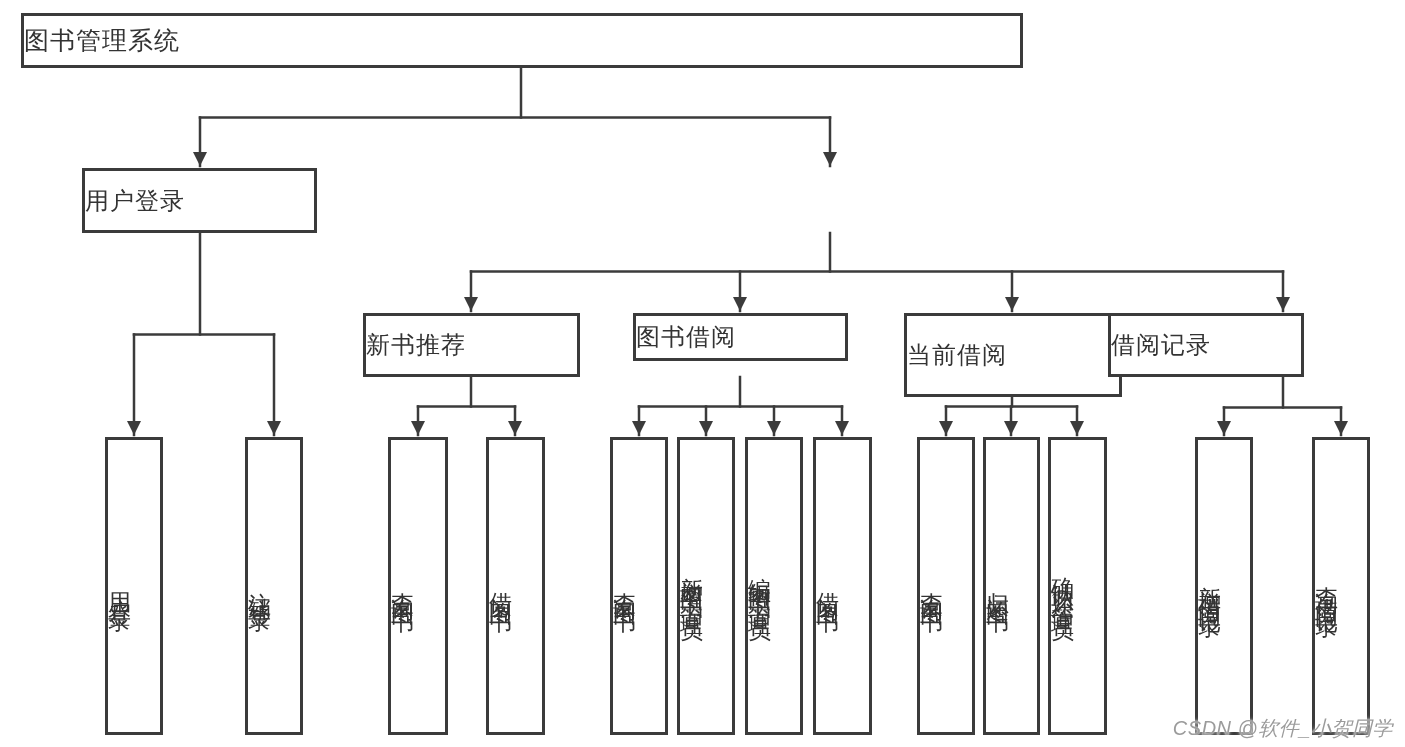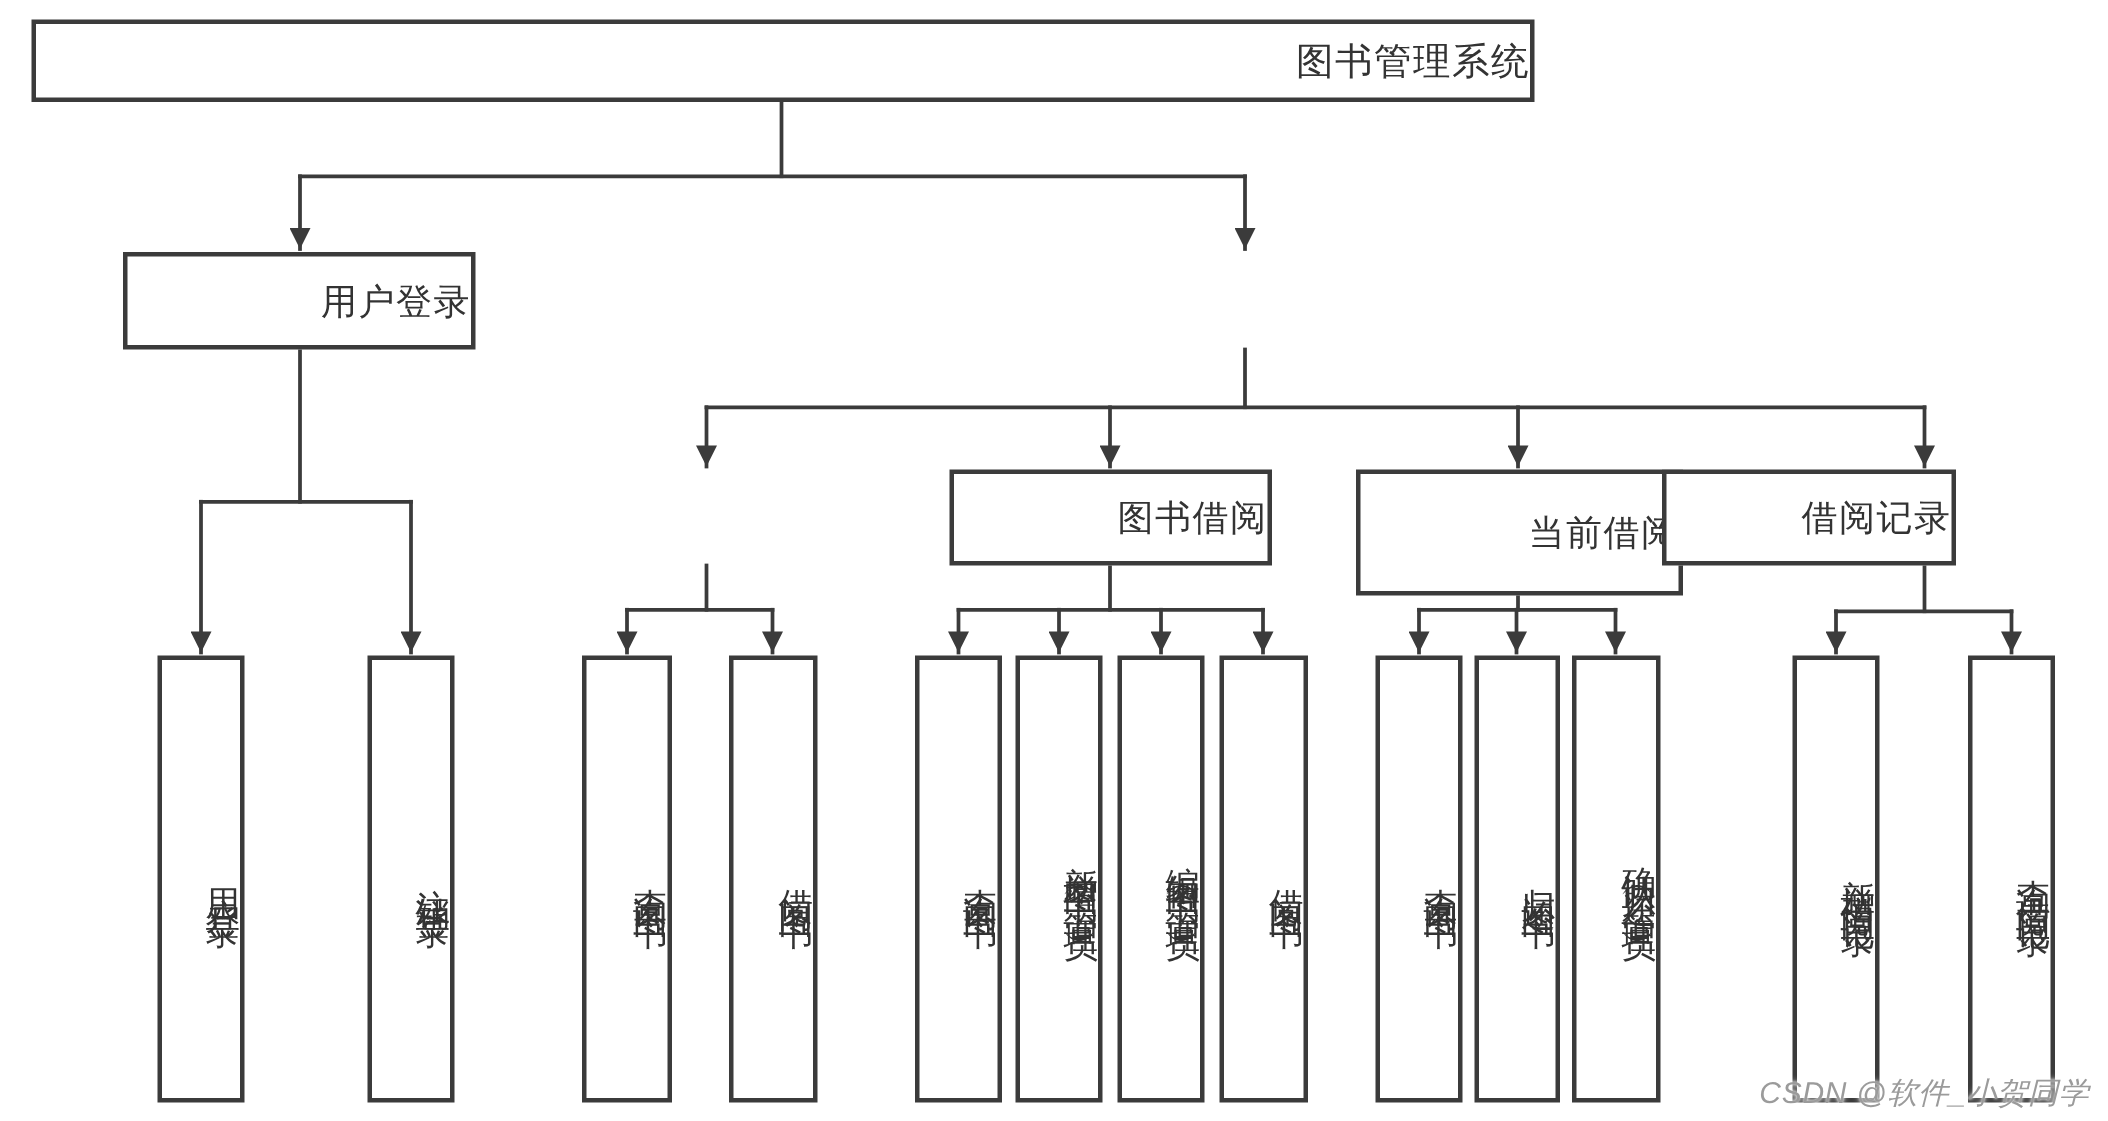--- a/index.html
+++ b/index.html
@@ -12,21 +12,21 @@
   }
   .connectors{position:absolute;left:0;top:0;width:1405px;height:747px;}
   .node{
     position:absolute;
     box-sizing:border-box;
     border:3px solid #3b3b3b;
     background:#ffffff;
     color:#333333;
     display:flex;
     align-items:center;
-    justify-content:flex-end;
+    justify-content:flex-start;
     text-align:center;
   }
   .h-node{font-size:24px;letter-spacing:1px;}
   .root-node{font-size:25px;letter-spacing:1px;}
   .v-node{font-size:23px;}
   .v-node span{
     writing-mode:vertical-rl;
     letter-spacing:6px;
     line-height:1;
   }
@@ -98,21 +98,24 @@
   </svg>
 
   <div class="node root-node" style="left:21px;top:13px;width:1002px;height:55px">
     <span>图书管理系统</span>
   </div>
 
   <div class="node h-node" style="left:82px;top:168px;width:235px;height:65px">
     <span>用户登录</span>
   </div>
 
-  <div class="node h-node" style="left:633px;top:313px;width:215px;height:64px">
+  <div class="node h-node" style="left:363px;top:313px;width:217px;height:64px">
+    <span>新书推荐</span>
+  </div>
+  <div class="node h-node" style="left:633px;top:313px;width:215px;height:48px">
     <span>图书借阅</span>
   </div>
   <div class="node h-node" style="left:904px;top:313px;width:218px;height:84px">
     <span>当前借阅</span>
   </div>
   <div class="node h-node" style="left:1108px;top:313px;width:196px;height:64px">
     <span>借阅记录</span>
   </div>
 
   <div class="node v-node" style="left:105px;top:437px;width:58px;height:298px">

